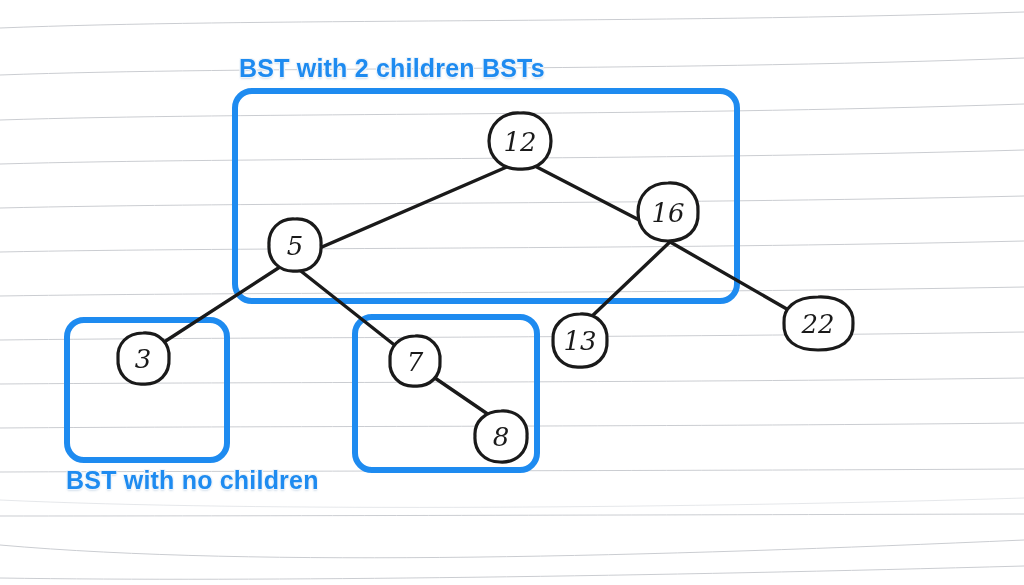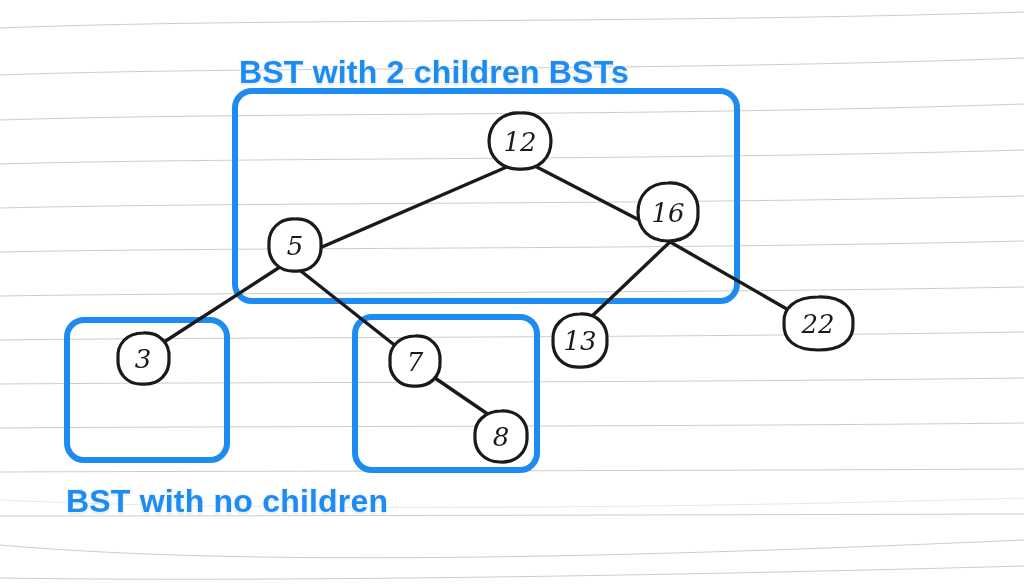--- a/index.html
+++ b/index.html
@@ -27,21 +27,21 @@
     position: absolute;
     top: 0; left: 0;
     width: 1024px;
     height: 585px;
   }
   .annot-label {
     position: absolute;
     color: #1e8bf0;
     font-family: "Liberation Sans", sans-serif;
     font-weight: bold;
-    font-size: 32px;
+    font-size: 25px;
     letter-spacing: 0.2px;
     white-space: nowrap;
     text-shadow:
        1px  1px 0 #eef4fa,
       -1px  1px 0 #eef4fa,
        1px -1px 0 #eef4fa,
       -1px -1px 0 #eef4fa,
        0px  2px 2px rgba(180,200,220,0.55);
   }
   .node-text {
@@ -136,16 +136,16 @@
       <g>
         <path d="M818,297 C843,296 854,309 853,323 C854,341 841,350 818,350 C795,350 783,340 784,323 C783,309 794,297 818,297 Z" fill="#ffffff" stroke="#1a1a1a" stroke-width="3.2"></path>
         <text class="node-text" x="818" y="333" text-anchor="middle">22</text>
       </g>
 
     </g>
   </svg>
 
   <div class="annot-label" style="left:239px; top:54px;">BST with 2 children BSTs</div>
 
-  <div class="annot-label" style="left:66px; top:483px;">BST with no children</div>
+  <div class="annot-label" style="left:66px; top:466px;">BST with no children</div>
 
 
 </div>
 
 </body></html>

